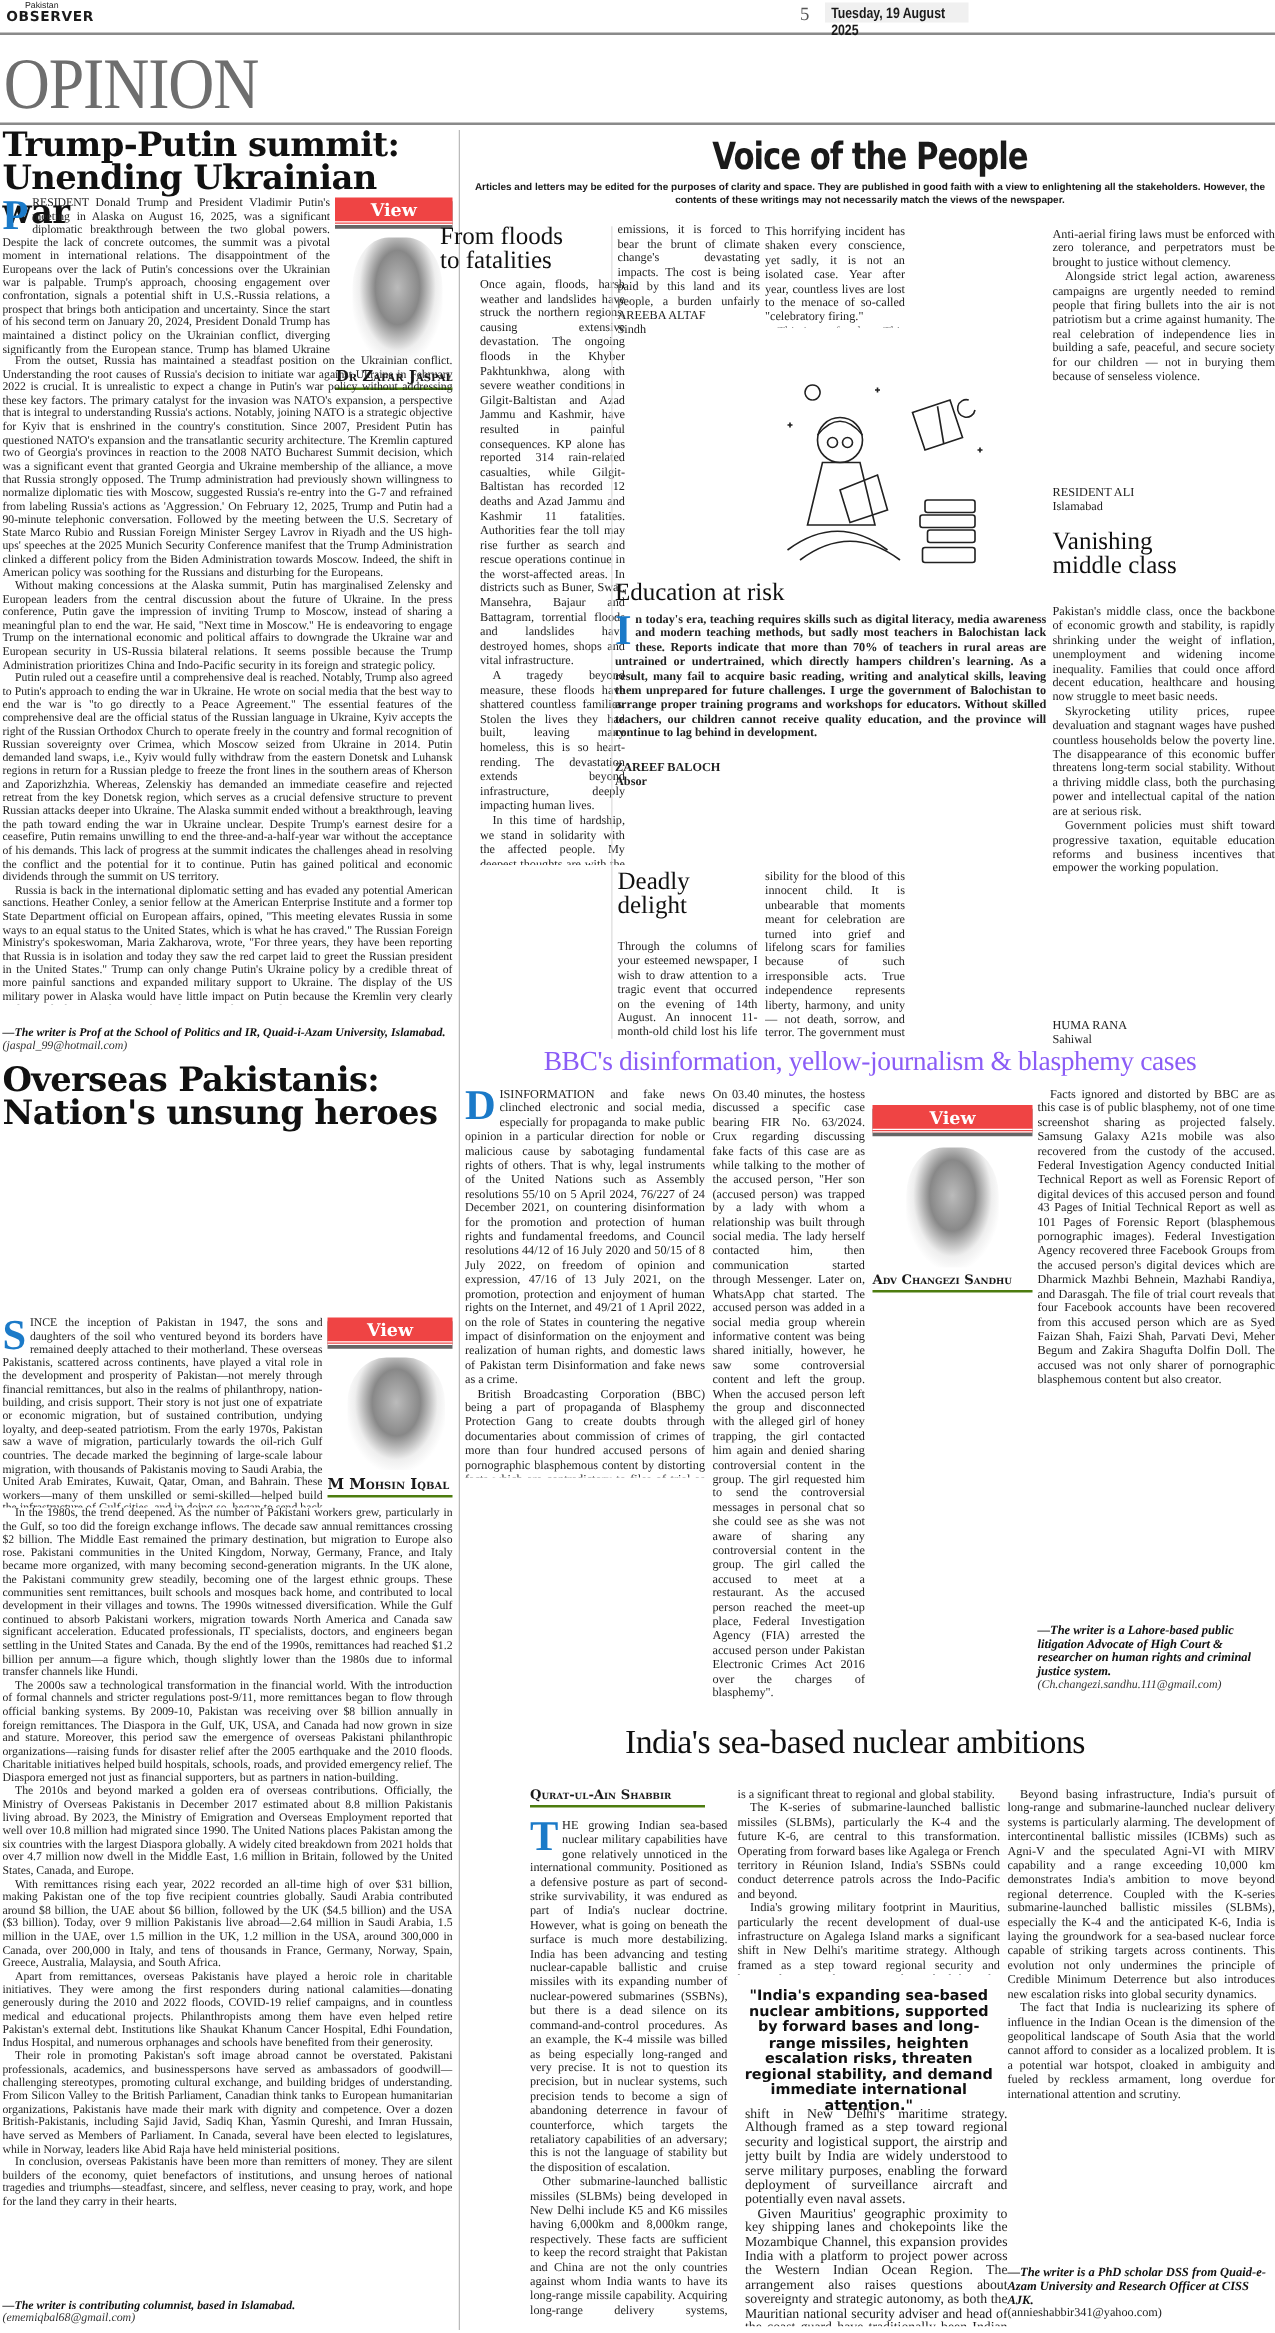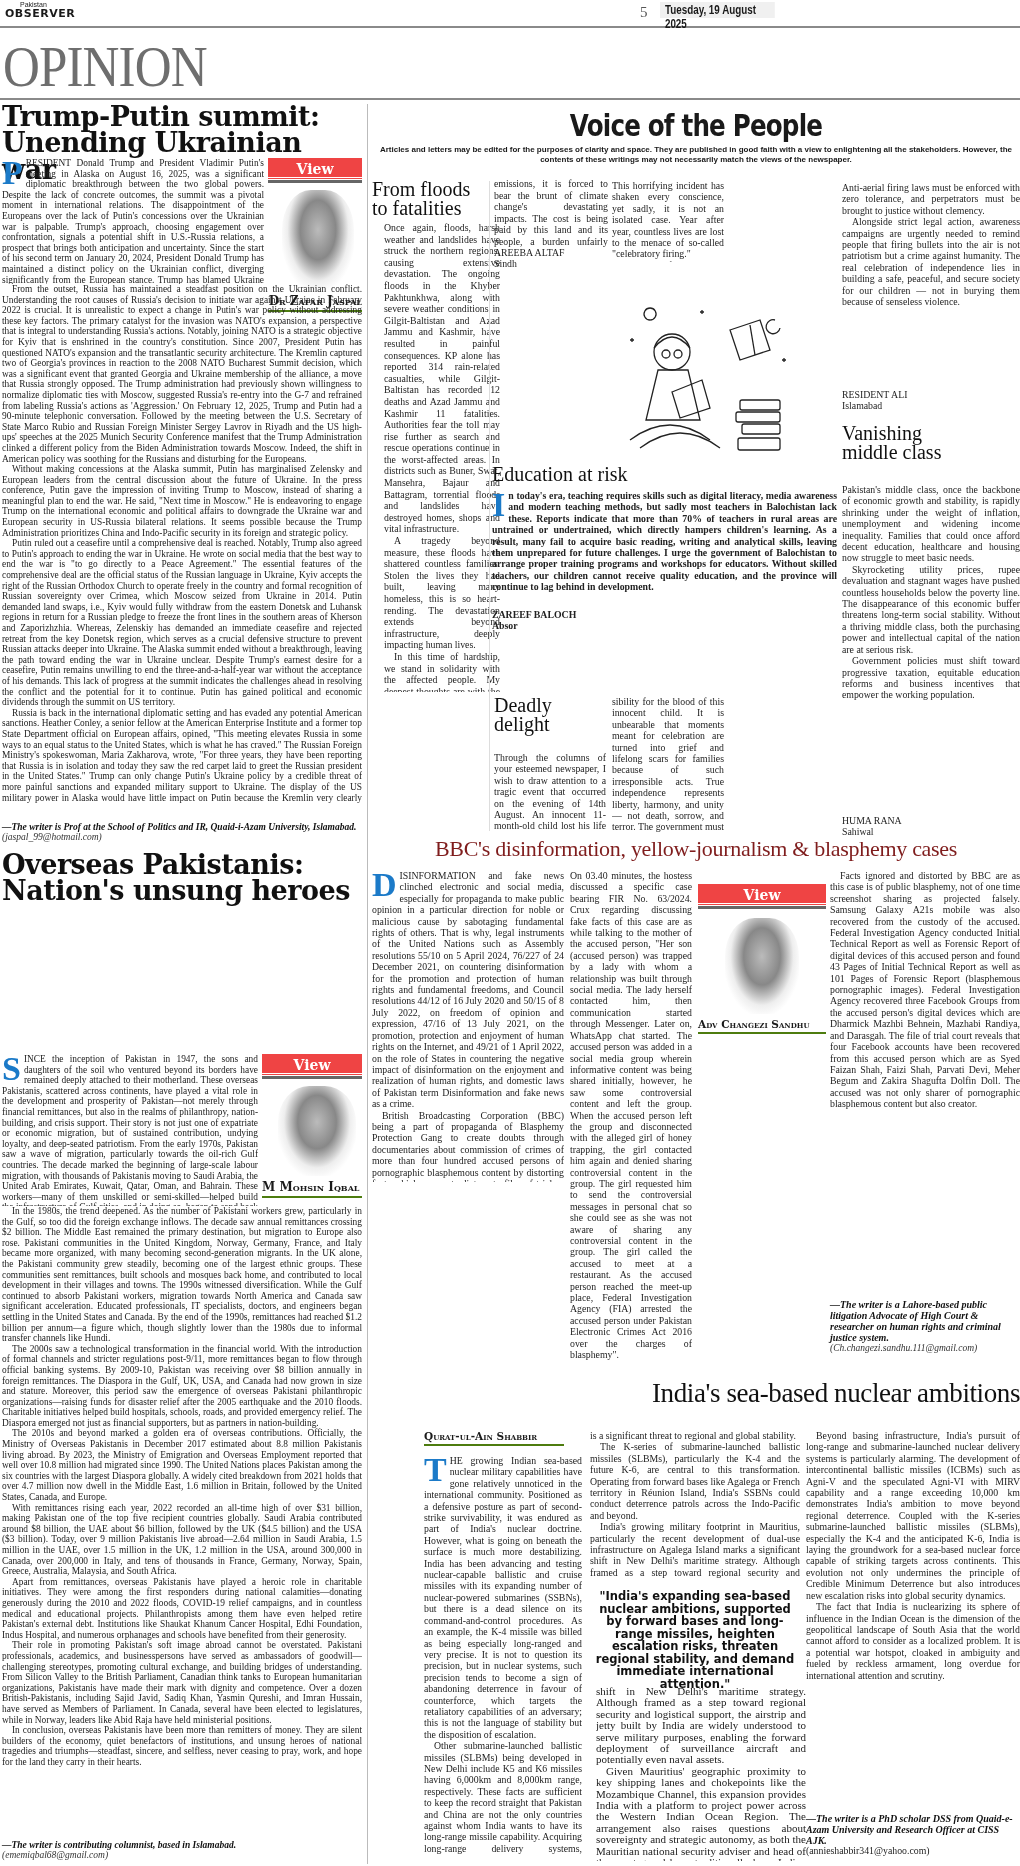--- a/index.html
+++ b/index.html
@@ -93,21 +93,21 @@
   <div class="email">(ememiqbal68@gmail.com)</div>
 </div>
 
 <div class="abs col-rule" style="left:367px;top:104px;height:1760px"></div>
 
 <div class="abs" style="left:372px;top:108px;width:648px">
   <div class="vop-title">Voice of the People</div>
   <div class="vop-note" style="margin-top:2px">Articles and letters may be edited for the purposes of clarity and space. They are published in good faith with a view to enlightening all the stakeholders. However, the contents of these writings may not necessarily match the views of the newspaper.</div>
 </div>
 
-<div class="abs" style="left:372px;top:180px;width:116px">
+<div class="abs" style="left:352px;top:180px;width:116px">
   <div class="lt-head">From floods to fatalities</div>
 </div>
 <div class="abs body" style="left:384px;top:222px;width:116px;height:470px;font-size:9.8px;line-height:11.6px">
   <p class="first">Once again, floods, harsh weather and landslides have struck the northern regions, causing extensive devastation. The ongoing floods in the Khyber Pakhtunkhwa, along with severe weather conditions in Gilgit-Baltistan and Azad Jammu and Kashmir, have resulted in painful consequences. KP alone has reported 314 rain-related casualties, while Gilgit-Baltistan has recorded 12 deaths and Azad Jammu and Kashmir 11 fatalities. Authorities fear the toll may rise further as search and rescue operations continue in the worst-affected areas. In districts such as Buner, Swat, Mansehra, Bajaur and Battagram, torrential floods and landslides have destroyed homes, shops and vital infrastructure.</p>
   <p>A tragedy beyond measure, these floods have shattered countless families. Stolen the lives they had built, leaving many homeless, this is so heart-rending. The devastation extends beyond infrastructure, deeply impacting human lives.</p>
   <p>In this time of hardship, we stand in solidarity with the affected people. My deepest thoughts are with the victims of this tragedy and I pray for patience and strength for the bereaved families And wishing a speedy recovery to those injured in this painful disaster. This tragic calamity reminds us of the fragility of life and I earnestly hope that such disasters never recur. It is a stark reminder of the escalating threat of climate change, which continues to inflict damage on our country. Despite Pakistan's negligible contribution to global carbon emissions, it is forced to bear the brunt of climate change's devastating impacts. The cost is being paid by this land and its people, a burden unfairly imposed on a nation already struggling with countless challenges.</p>
 </div>
 <div class="abs body" style="left:490px;top:688px;width:1px;height:1px"></div>
 <div class="abs body" style="left:372px;top:689px;width:118px;height:140px;font-size:9.8px;line-height:11.6px">
 </div>
@@ -180,21 +180,21 @@
   <div class="body" style="margin-top:22px;font-size:9.8px;line-height:11.4px;height:332px">
     <p class="first">Pakistan's middle class, once the backbone of economic growth and stability, is rapidly shrinking under the weight of inflation, unemployment and widening income inequality. Families that could once afford decent education, healthcare and housing now struggle to meet basic needs.</p>
     <p>Skyrocketing utility prices, rupee devaluation and stagnant wages have pushed countless households below the poverty line. The disappearance of this economic buffer threatens long-term social stability. Without a thriving middle class, both the purchasing power and intellectual capital of the nation are at serious risk.</p>
     <p>Government policies must shift toward progressive taxation, equitable education reforms and business incentives that empower the working population.</p>
   </div>
   <div class="body" style="font-size:9.8px">HUMA RANA</div>
   <div class="body" style="font-size:9.8px">Sahiwal</div>
 </div>
 
 <div class="abs" style="left:372px;top:836px;width:648px;text-align:center">
-  <div style="font:22px 'Liberation Serif',serif;letter-spacing:-0.3px;color:#7f1d1d">BBC's disinformation, yellow-journalism &amp; blasphemy cases</div>
+  <div style="font:22px 'Liberation Serif',serif;letter-spacing:-0.3px;color:#8b5cf6">BBC's disinformation, yellow-journalism &amp; blasphemy cases</div>
 </div>
 <div class="abs body" style="left:372px;top:870px;width:192px;height:312px;font-size:9.8px;line-height:11.4px">
   <span class="dropcap">D</span>
   <span>ISINFORMATION and fake news clinched electronic and social media, especially for propaganda to make public opinion in a particular direction for noble or malicious cause by sabotaging fundamental rights of others. That is why, legal instruments of the United Nations such as Assembly resolutions 55/10 on 5 April 2024, 76/227 of 24 December 2021, on countering disinformation for the promotion and protection of human rights and fundamental freedoms, and Council resolutions 44/12 of 16 July 2020 and 50/15 of 8 July 2022, on freedom of opinion and expression, 47/16 of 13 July 2021, on the promotion, protection and enjoyment of human rights on the Internet, and 49/21 of 1 April 2022, on the role of States in countering the negative impact of disinformation on the enjoyment and realization of human rights, and domestic laws of Pakistan term Disinformation and fake news as a crime.</span>
   <p>British Broadcasting Corporation (BBC) being a part of propaganda of Blasphemy Protection Gang to create doubts through documentaries about commission of crimes of more than four hundred accused persons of pornographic blasphemous content by distorting facts which are contradictory to files of trial as well as findings of Federal Investigation Agency.</p>
   
 </div>
 <div class="abs body" style="left:570px;top:870px;width:122px;height:500px;font-size:9.8px;line-height:11.4px">
   <p class="first">On 03.40 minutes, the hostess discussed a specific case bearing FIR No. 63/2024. Crux regarding discussing fake facts of this case are as while talking to the mother of the accused person, "Her son (accused person) was trapped by a lady with whom a relationship was built through social media. The lady herself contacted him, then communication started through Messenger. Later on, WhatsApp chat started. The accused person was added in a social media group wherein informative content was being shared initially, however, he saw some controversial content and left the group. When the accused person left the group and disconnected with the alleged girl of honey trapping, the girl contacted him again and denied sharing controversial content in the group. The girl requested him to send the controversial messages in personal chat so she could see as she was not aware of sharing any controversial content in the group. The girl called the accused to meet at a restaurant. As the accused person reached the meet-up place, Federal Investigation Agency (FIA) arrested the accused person under Pakistan Electronic Crimes Act 2016 over the charges of blasphemy".</p>
 </div>
@@ -205,21 +205,21 @@
 </div>
 <div class="abs body" style="left:698px;top:1030px;width:128px;height:340px;font-size:9.8px;line-height:11.4px"></div>
 <div class="abs body" style="left:830px;top:870px;width:190px;height:380px;font-size:9.8px;line-height:11.4px">
   <p>Facts ignored and distorted by BBC are as this case is of public blasphemy, not of one time screenshot sharing as projected falsely. Samsung Galaxy A21s mobile was also recovered from the custody of the accused. Federal Investigation Agency conducted Initial Technical Report as well as Forensic Report of digital devices of this accused person and found 43 Pages of Initial Technical Report as well as 101 Pages of Forensic Report (blasphemous pornographic images). Federal Investigation Agency recovered three Facebook Groups from the accused person's digital devices which are Dharmick Mazhbi Behnein, Mazhabi Randiya, and Darasgah. The file of trial court reveals that four Facebook accounts have been recovered from this accused person which are as Syed Faizan Shah, Faizi Shah, Parvati Devi, Meher Begum and Zakira Shagufta Dolfin Doll. The accused was not only sharer of pornographic blasphemous content but also creator.</p>
 </div>
 <div class="abs" style="left:830px;top:1299px;width:190px">
   <div class="sig" style="font-size:10px">—The writer is a Lahore-based public litigation Advocate of High Court &amp; researcher on human rights and criminal justice system.</div>
   <div class="email">(Ch.changezi.sandhu.111@gmail.com)</div>
 </div>
 
-<div class="abs" style="left:372px;top:1378px;width:648px;text-align:right">
+<div class="abs" style="left:360px;top:1378px;width:648px;text-align:center">
   <div style="font:27px 'Liberation Serif',serif;letter-spacing:-0.4px;color:#111">India's sea-based nuclear ambitions</div>
 </div>
 <div class="abs" style="left:424px;top:1430px;width:140px">
   <div class="byline" style="font-size:10.5px">Qurat-ul-Ain Shabbir</div>
 </div>
 <div class="abs body" style="left:424px;top:1455px;width:158px;height:400px;font-size:9.8px;line-height:11.4px">
   <span class="dropcap">T</span>
   <span>HE growing Indian sea-based nuclear military capabilities have gone relatively unnoticed in the international community. Positioned as a defensive posture as part of second-strike survivability, it was endured as part of India's nuclear doctrine. However, what is going on beneath the surface is much more destabilizing. India has been advancing and testing nuclear-capable ballistic and cruise missiles with its expanding number of nuclear-powered submarines (SSBNs), but there is a dead silence on its command-and-control procedures. As an example, the K-4 missile was billed as being especially long-ranged and very precise. It is not to question its precision, but in nuclear systems, such precision tends to become a sign of abandoning deterrence in favour of counterforce, which targets the retaliatory capabilities of an adversary; this is not the language of stability but the disposition of escalation.</span>
   <p>Other submarine-launched ballistic missiles (SLBMs) being developed in New Delhi include K5 and K6 missiles having 6,000km and 8,000km range, respectively. These facts are sufficient to keep the record straight that Pakistan and China are not the only countries against whom India wants to have its long-range missile capability. Acquiring long-range delivery systems, particularly intercontinental ballistic missiles (ICBMs) like Agni-V and K6, etc, is a significant threat to regional and global stability.</p>
 </div>

